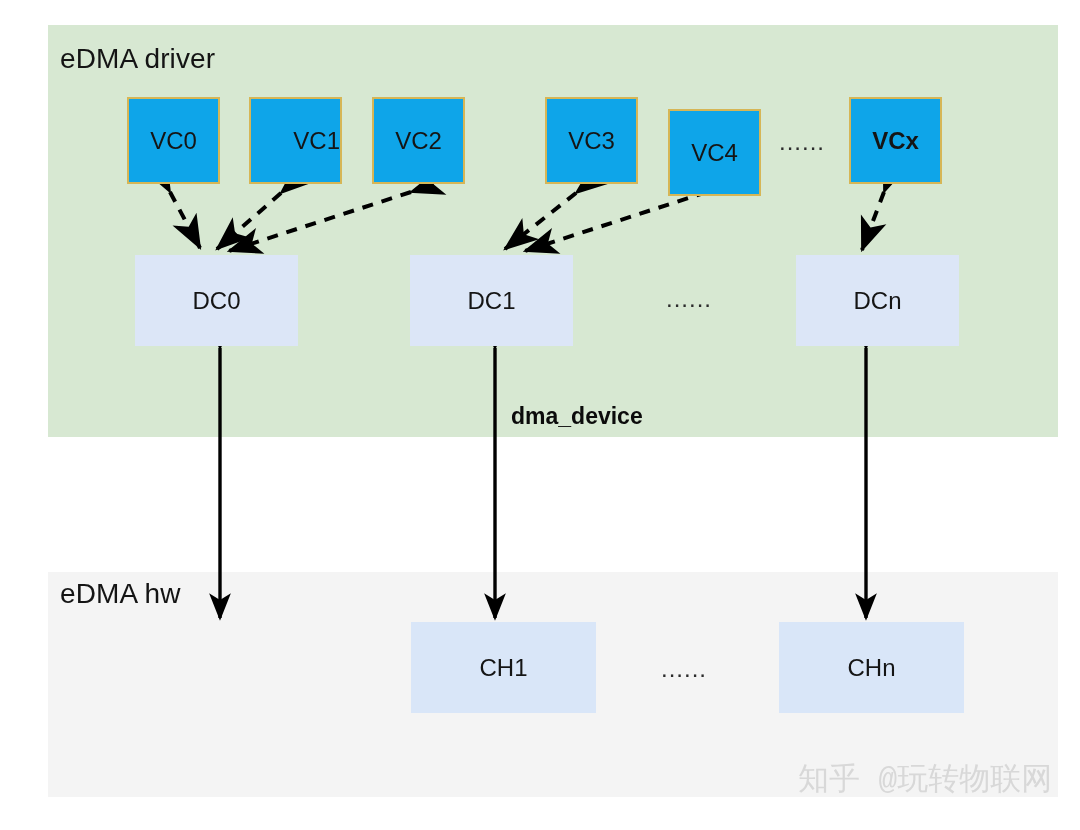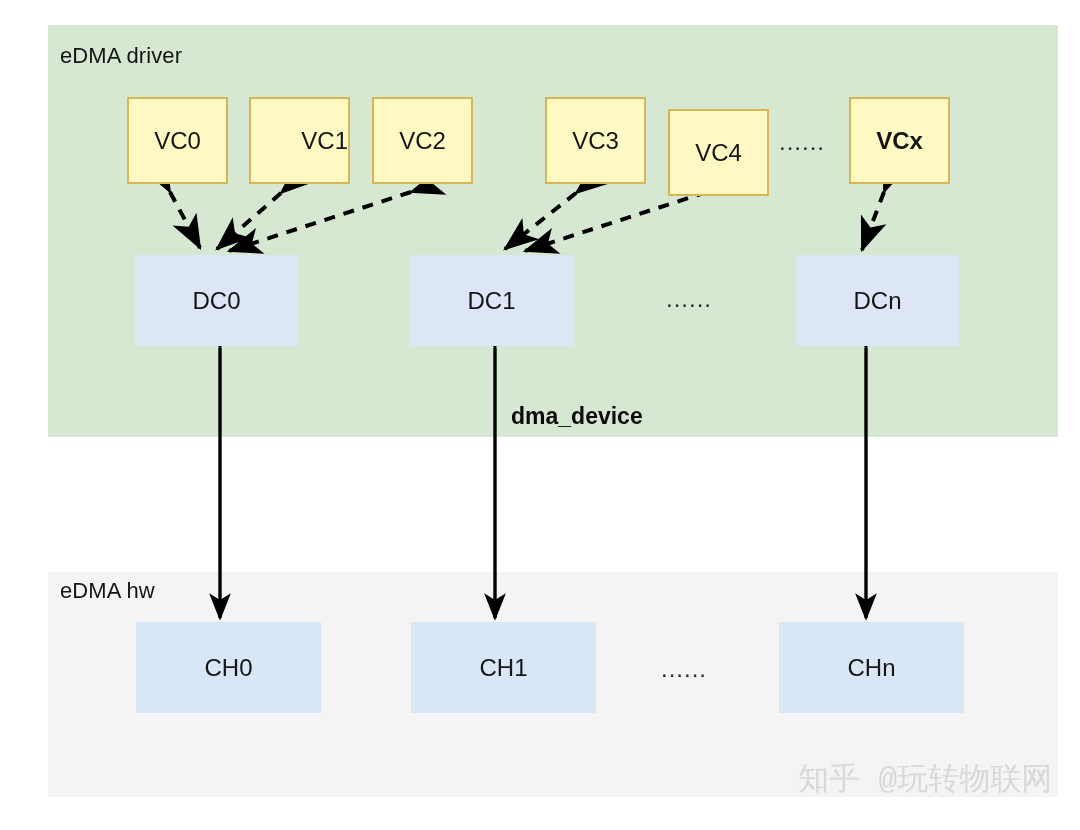--- a/index.html
+++ b/index.html
@@ -34,42 +34,42 @@
   }
   #hw-band {
     left: 48px;
     top: 572px;
     width: 1010px;
     height: 225px;
     background: #f4f4f4;
   }
   .band-label {
     position: absolute;
-    font-size: 22px;
+    font-size: 28px;
     color: #141414;
     white-space: nowrap;
     letter-spacing: 0.1px;
   }
   #driver-label { left: 60px; top: 43px; }
   #hw-label { left: 60px; top: 578px; }
 
   .node {
     position: absolute;
     box-sizing: border-box;
     display: flex;
     align-items: center;
     justify-content: center;
     font-size: 24px;
     color: #151515;
     white-space: nowrap;
   }
   .vc-node {
-    background: #fef9c3;
+    background: #0ea5e9;
     border: 2px solid #d6b656;
-    width: 101px;
+    width: 93px;
     height: 87px;
   }
   .dc-node {
     background: #dce6f7;
     border: none;
     width: 163px;
     height: 91px;
     margin-left: 6px;
   }
   .ch-node {
@@ -194,23 +194,20 @@
     <span>DC1</span>
   </div>
   <div class="node dc-node" style="left:790px; top:255px;">
     <span>DCn</span>
   </div>
 
   <div class="ellipsis-label" style="left:666px; top:285px;">......</div>
 
   <div id="dma-device-label">dma_device</div>
 
-  <div class="node ch-node" style="left:136px; top:622px;">
-    <span>CH0</span>
-  </div>
   <div class="node ch-node" style="left:411px; top:622px;">
     <span>CH1</span>
   </div>
   <div class="node ch-node" style="left:779px; top:622px;">
     <span>CHn</span>
   </div>
 
   <div class="ellipsis-label" style="left:661px; top:655px;">......</div>
 
   <div id="watermark">知乎 @玩转物联网</div>

